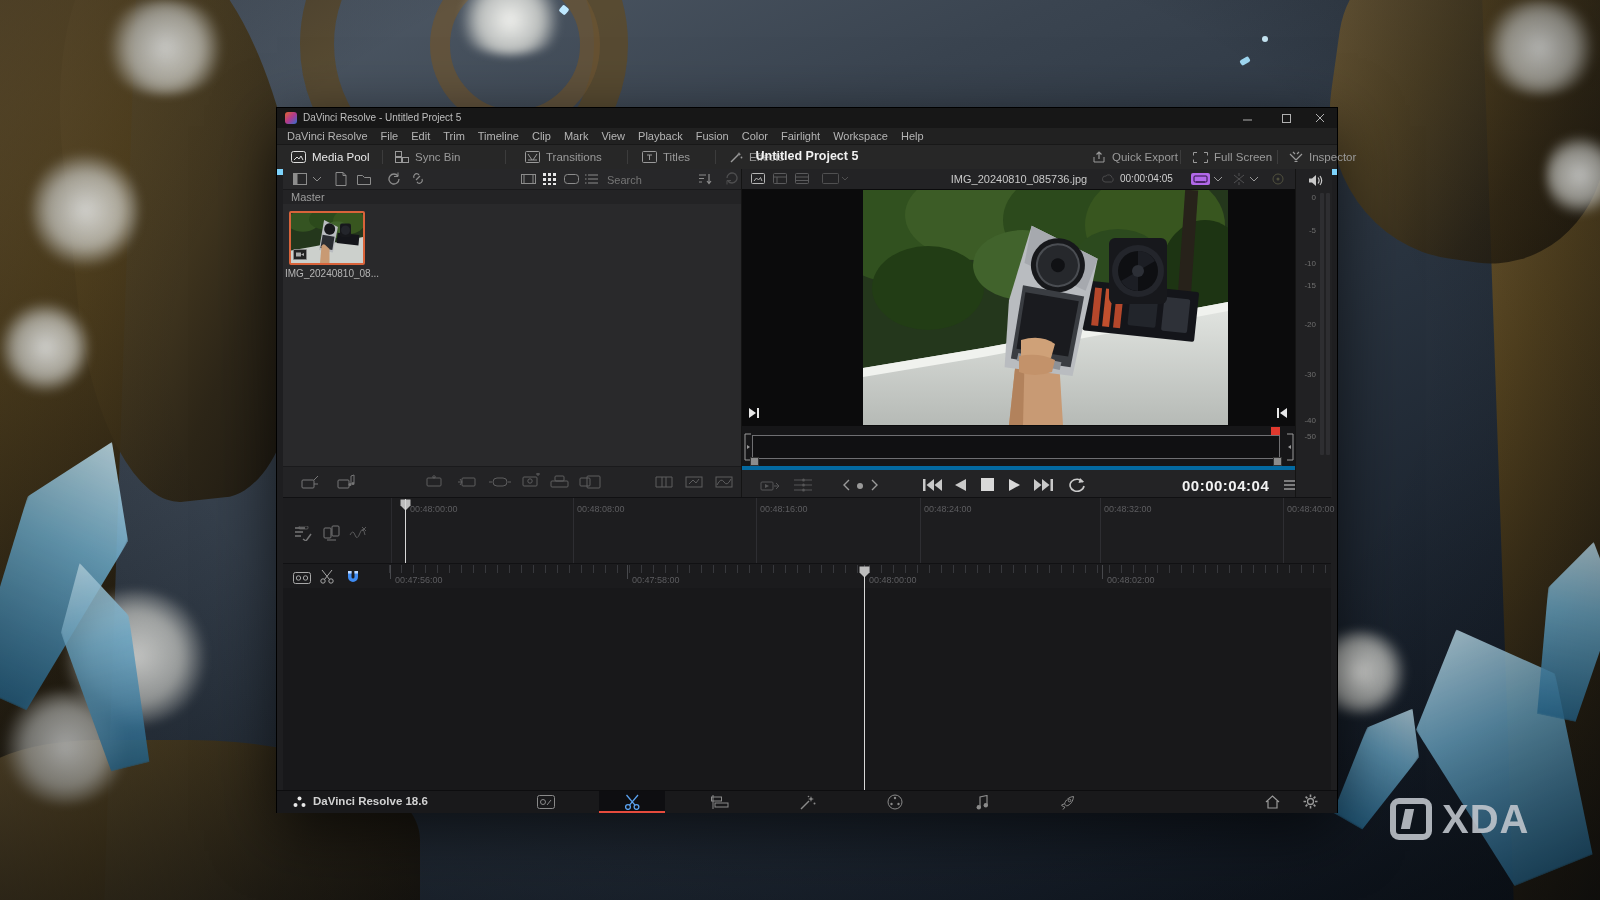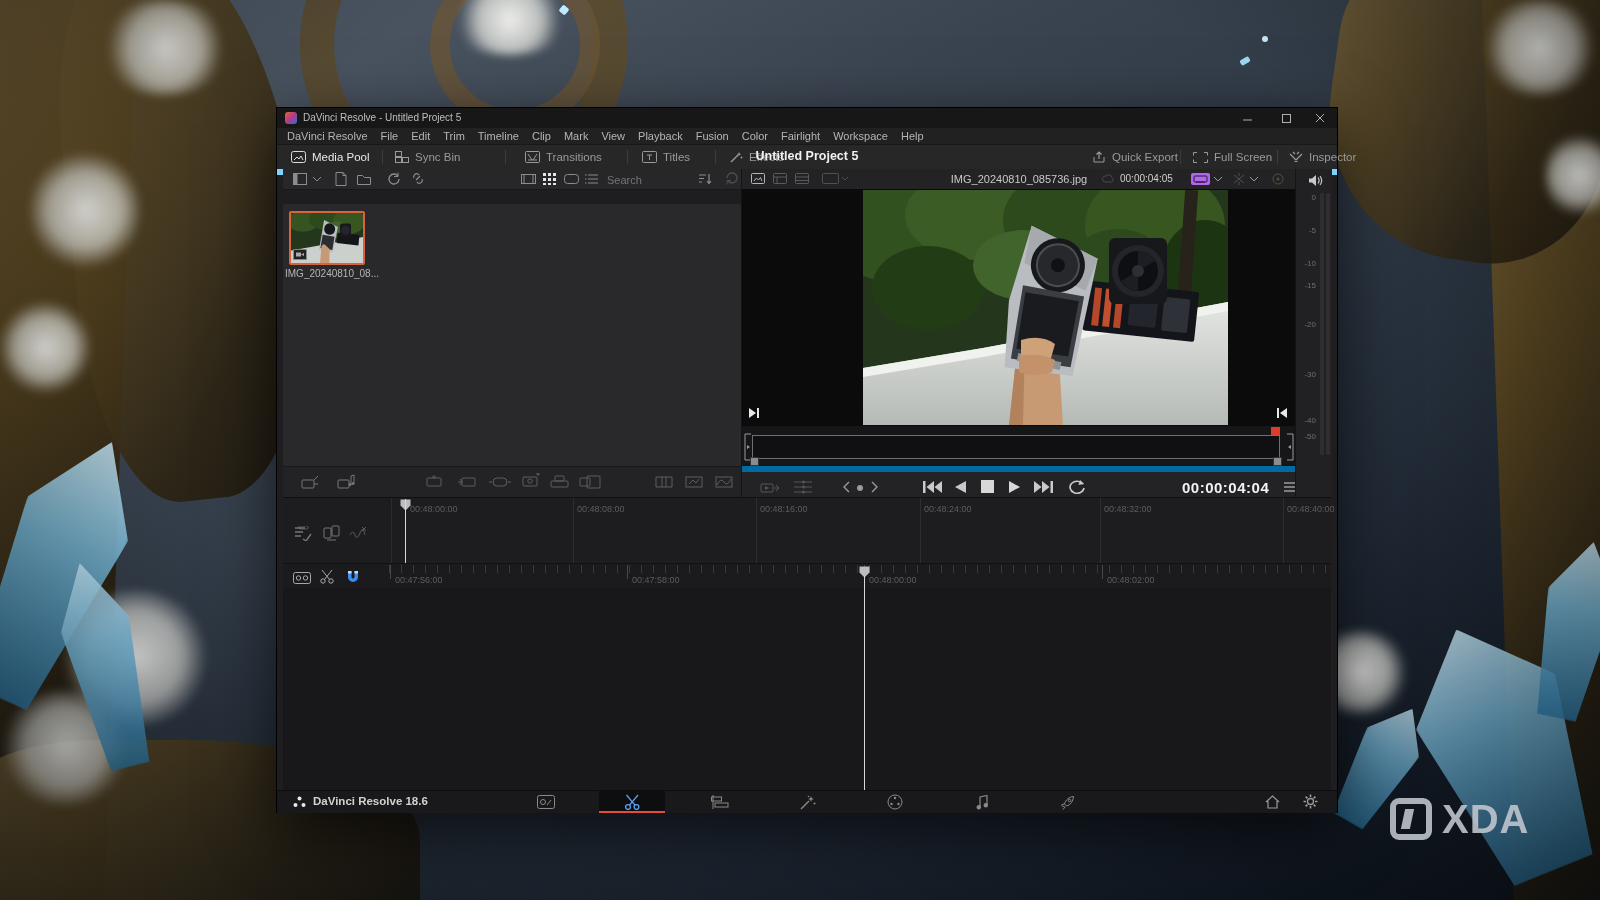--- a/index.html
+++ b/index.html
@@ -33,21 +33,21 @@
   .mp-binrow{position:absolute;left:6px;top:82px;width:458px;height:14px;background:#232325;color:#9d9d9d;font-size:11px;line-height:14px;padding-left:8px;box-sizing:border-box;}
   .mp-content{position:absolute;left:6px;top:96px;width:458px;height:262px;background:#29292b;}
   .thumb{position:absolute;left:6px;top:7px;width:76px;height:54px;border:2px solid #d9633a;border-radius:2px;background:#000;box-sizing:border-box;}
   .clip-label{position:absolute;left:2px;top:64px;width:100px;font-size:10px;color:#b5b5b5;}
   .edit-tools{position:absolute;left:6px;top:358px;width:458px;height:31px;background:#232325;border-top:1px solid #1a1a1c;}
   .viewer{position:absolute;left:464px;top:61px;width:554px;height:328px;background:#161618;border-left:1px solid #141414;}
   .v-header{position:absolute;left:0;top:0;width:554px;height:20px;background:#232325;}
   .v-file{position:absolute;left:157px;top:4px;width:240px;text-align:center;color:#c9c9c9;font-size:11px;}
   .v-canvas{position:absolute;left:0;top:20px;width:554px;height:237px;background:#0b0b0c;overflow:hidden;}
   .scrub{position:absolute;left:0;top:257px;width:554px;height:40px;background:#161618;}
-  .transport{position:absolute;left:0;top:297px;width:554px;height:31px;background:#232325;border-top:6px solid #0369a1;}
+  .transport{position:absolute;left:0;top:297px;width:554px;height:31px;background:#232325;border-top:4px solid #0369a1;}
   .meter{position:absolute;left:1018px;top:61px;width:36px;height:328px;background:#212123;border-left:1px solid #141414;}
   .db{position:absolute;right:16px;font-size:8px;color:#6f6f6f;}
   .mbar{position:absolute;width:4px;background:#2e2e31;border-radius:1px;}
   
   .tl-upper{position:absolute;left:6px;top:389px;width:1048px;height:66px;background:#1d1d1f;border-top:1px solid #101012;}
   .tl-lower-ruler{position:absolute;left:6px;top:455px;width:1048px;height:25px;background:#1b1b1d;border-top:1px solid #111113;}
   .tl-body{position:absolute;left:6px;top:480px;width:1048px;height:202px;background:#18181a;}
   .ruler-label{position:absolute;font-size:9px;color:#5d5d60;white-space:nowrap;}
   .tickline{position:absolute;width:1px;background:#2e2e32;}
   .playhead-line{position:absolute;width:1px;background:#d8d8d8;}
@@ -261,20 +261,21 @@
     <svg class="abs" style="left:416px;top:4px;" width="13" height="12">
         <path d="M0 2 h7 M0 5.5 h5 M0 9 h3" stroke="#8c8c8c" stroke-width="1.2"></path>
         <path d="M10 1 v9 M8 8 l2 2.5 2 -2.5" fill="none" stroke="#8c8c8c" stroke-width="1.2"></path>
       </svg>
     <svg class="abs dim" style="left:443px;top:3px;" width="13" height="13">
         <path d="M2 9 a5 5 0 1 0 -1 -3" fill="none" stroke="#8c8c8c" stroke-width="1.3"></path>
         <path d="M1 12.5 v-4 h4" fill="none" stroke="#8c8c8c"></path>
       </svg>
   </div>
 
+  <div class="mp-binrow"><span>Master</span></div>
 
   <div class="mp-content">
     <div class="thumb">
       <svg viewBox="0 0 72 48" width="72" height="50" preserveAspectRatio="none">
         <rect width="72" height="48" fill="#24371c"></rect>
         <ellipse cx="12" cy="8" rx="16" ry="10" fill="#355422"></ellipse>
         <ellipse cx="34" cy="6" rx="16" ry="10" fill="#2c4a1c"></ellipse>
         <ellipse cx="58" cy="8" rx="16" ry="12" fill="#38561f"></ellipse>
         <ellipse cx="46" cy="16" rx="12" ry="8" fill="#41632c"></ellipse>
         <polygon points="0,36 24,32 72,23 72,48 0,48" fill="#ccd0cc"></polygon>

